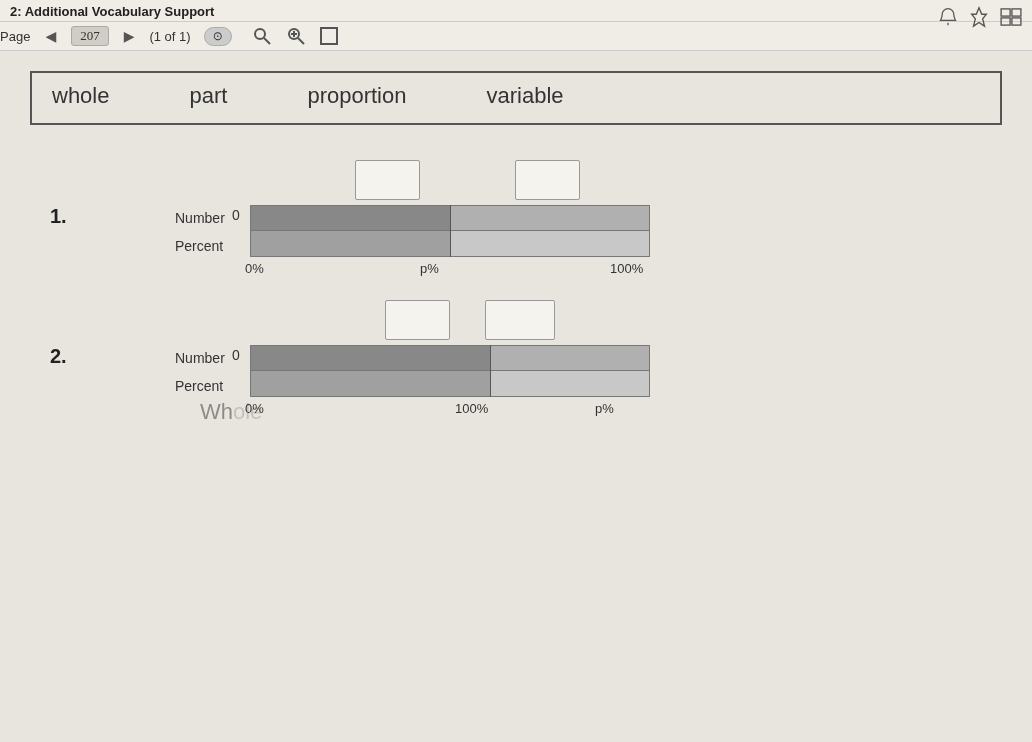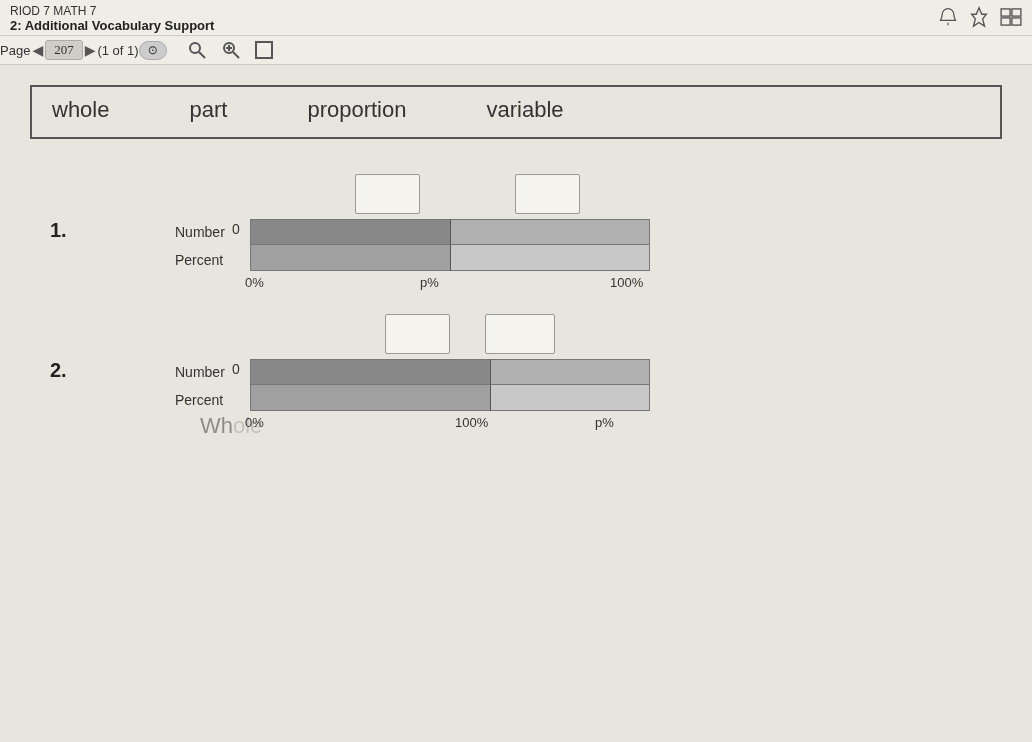--- a/index.html
+++ b/index.html
@@ -34,21 +34,21 @@
       display: flex;
       align-items: center;
       padding: 4px 0;
       gap: 10px;
       background: #f0ede6;
       border-bottom: 1px solid #ccc;
     }
     .page-nav {
       display: flex;
       align-items: center;
-      gap: 0;
+      gap: 13px;
       margin-left: 0;
     }
     .page-label {
       font-size: 13px;
       color: #333;
     }
     .page-number {
       background: #d0cdc6;
       border: 1px solid #aaa;
       border-radius: 3px;
@@ -121,21 +121,20 @@
       color: #222;
       position: absolute;
       left: 0;
       top: 50px;
     }
   </style>
 </head>
 <body>
 
 <div class="top-bar">
-  <span class="top-bar-title">RIOD 7 MATH 7</span>
   <span class="top-bar-subtitle">2: Additional Vocabulary Support</span>
 </div>
 
 <div class="toolbar">
   <div class="page-nav">
     <span class="page-label">Page</span>
     <button class="nav-btn">◀</button>
     <span class="page-number">207</span>
     <button class="nav-btn">▶</button>
     <span class="page-info">(1 of 1)</span>

